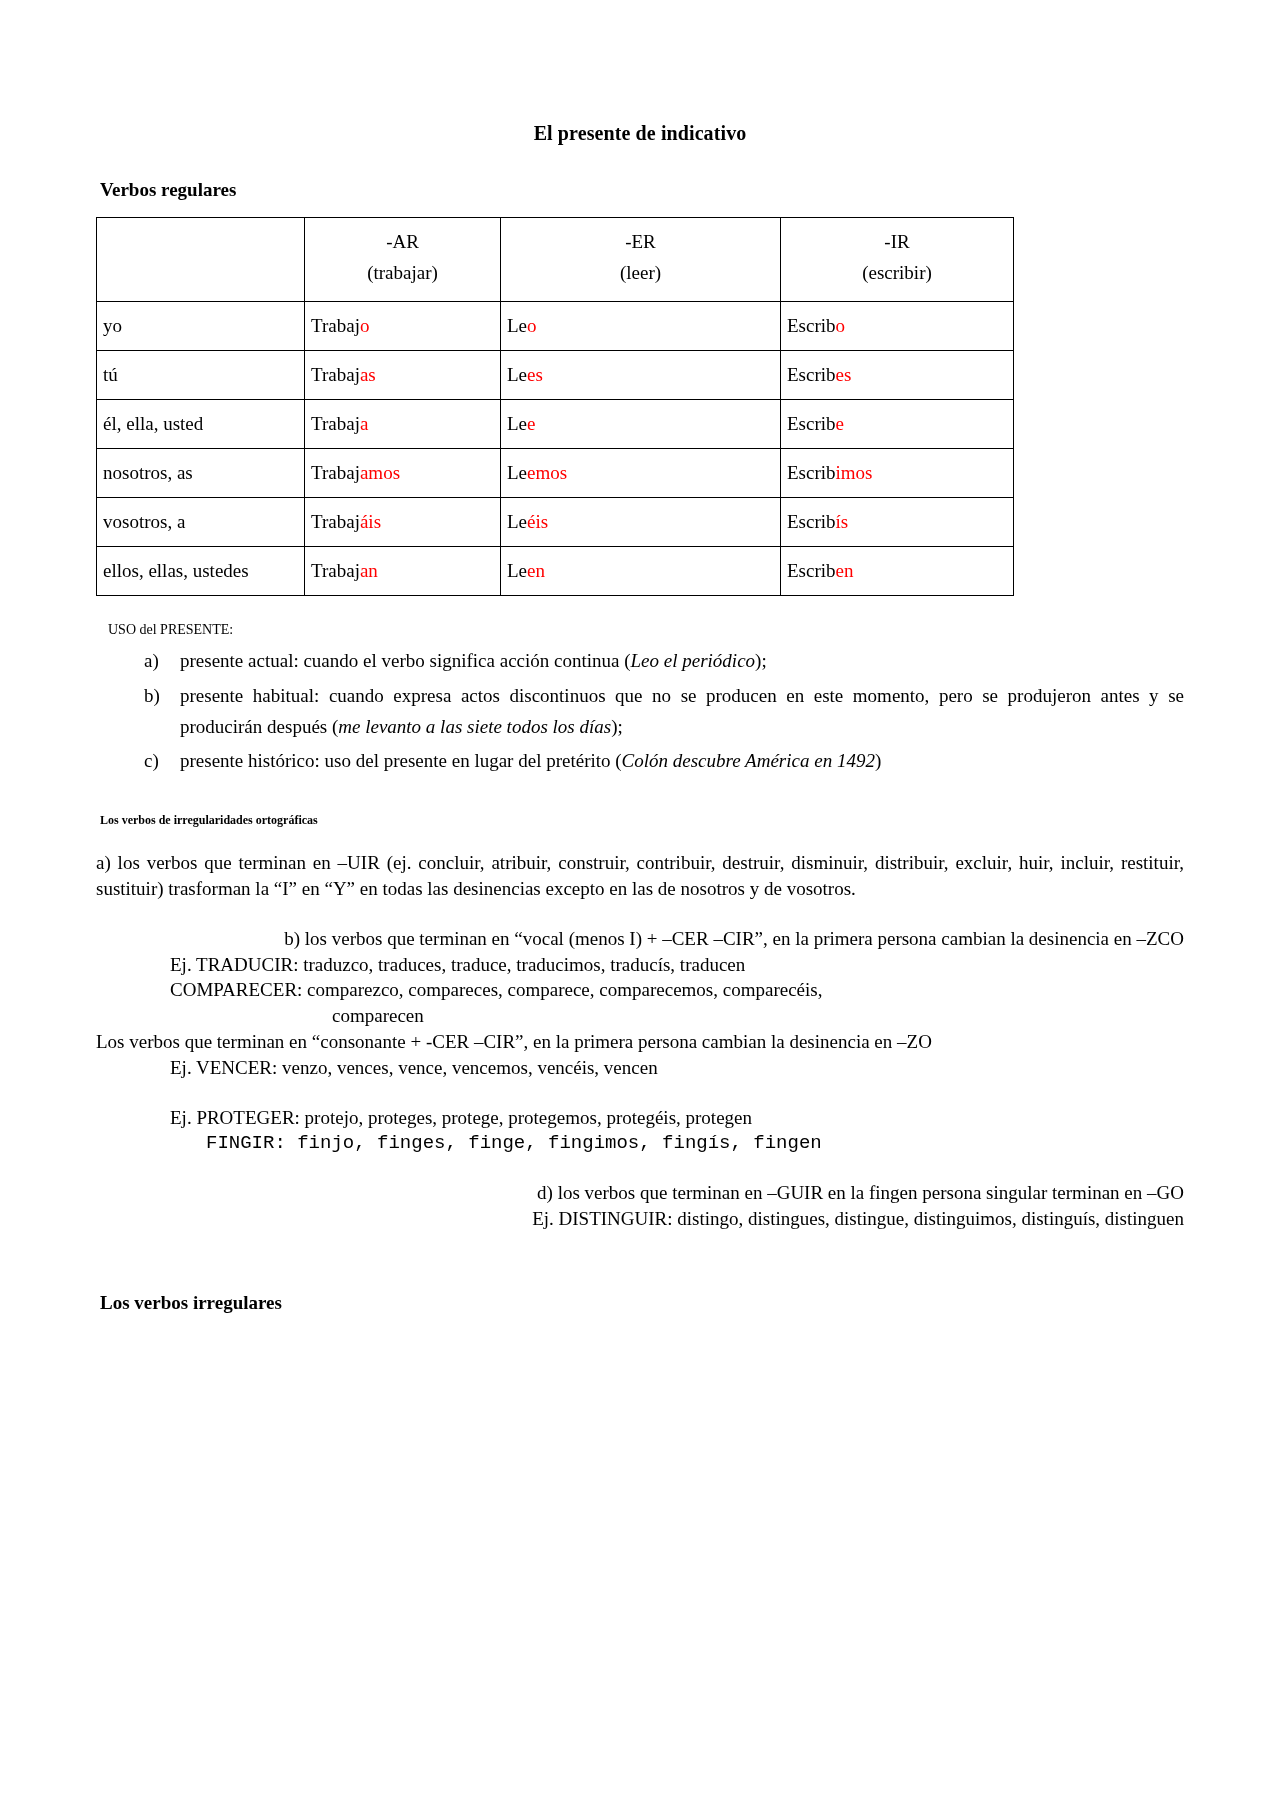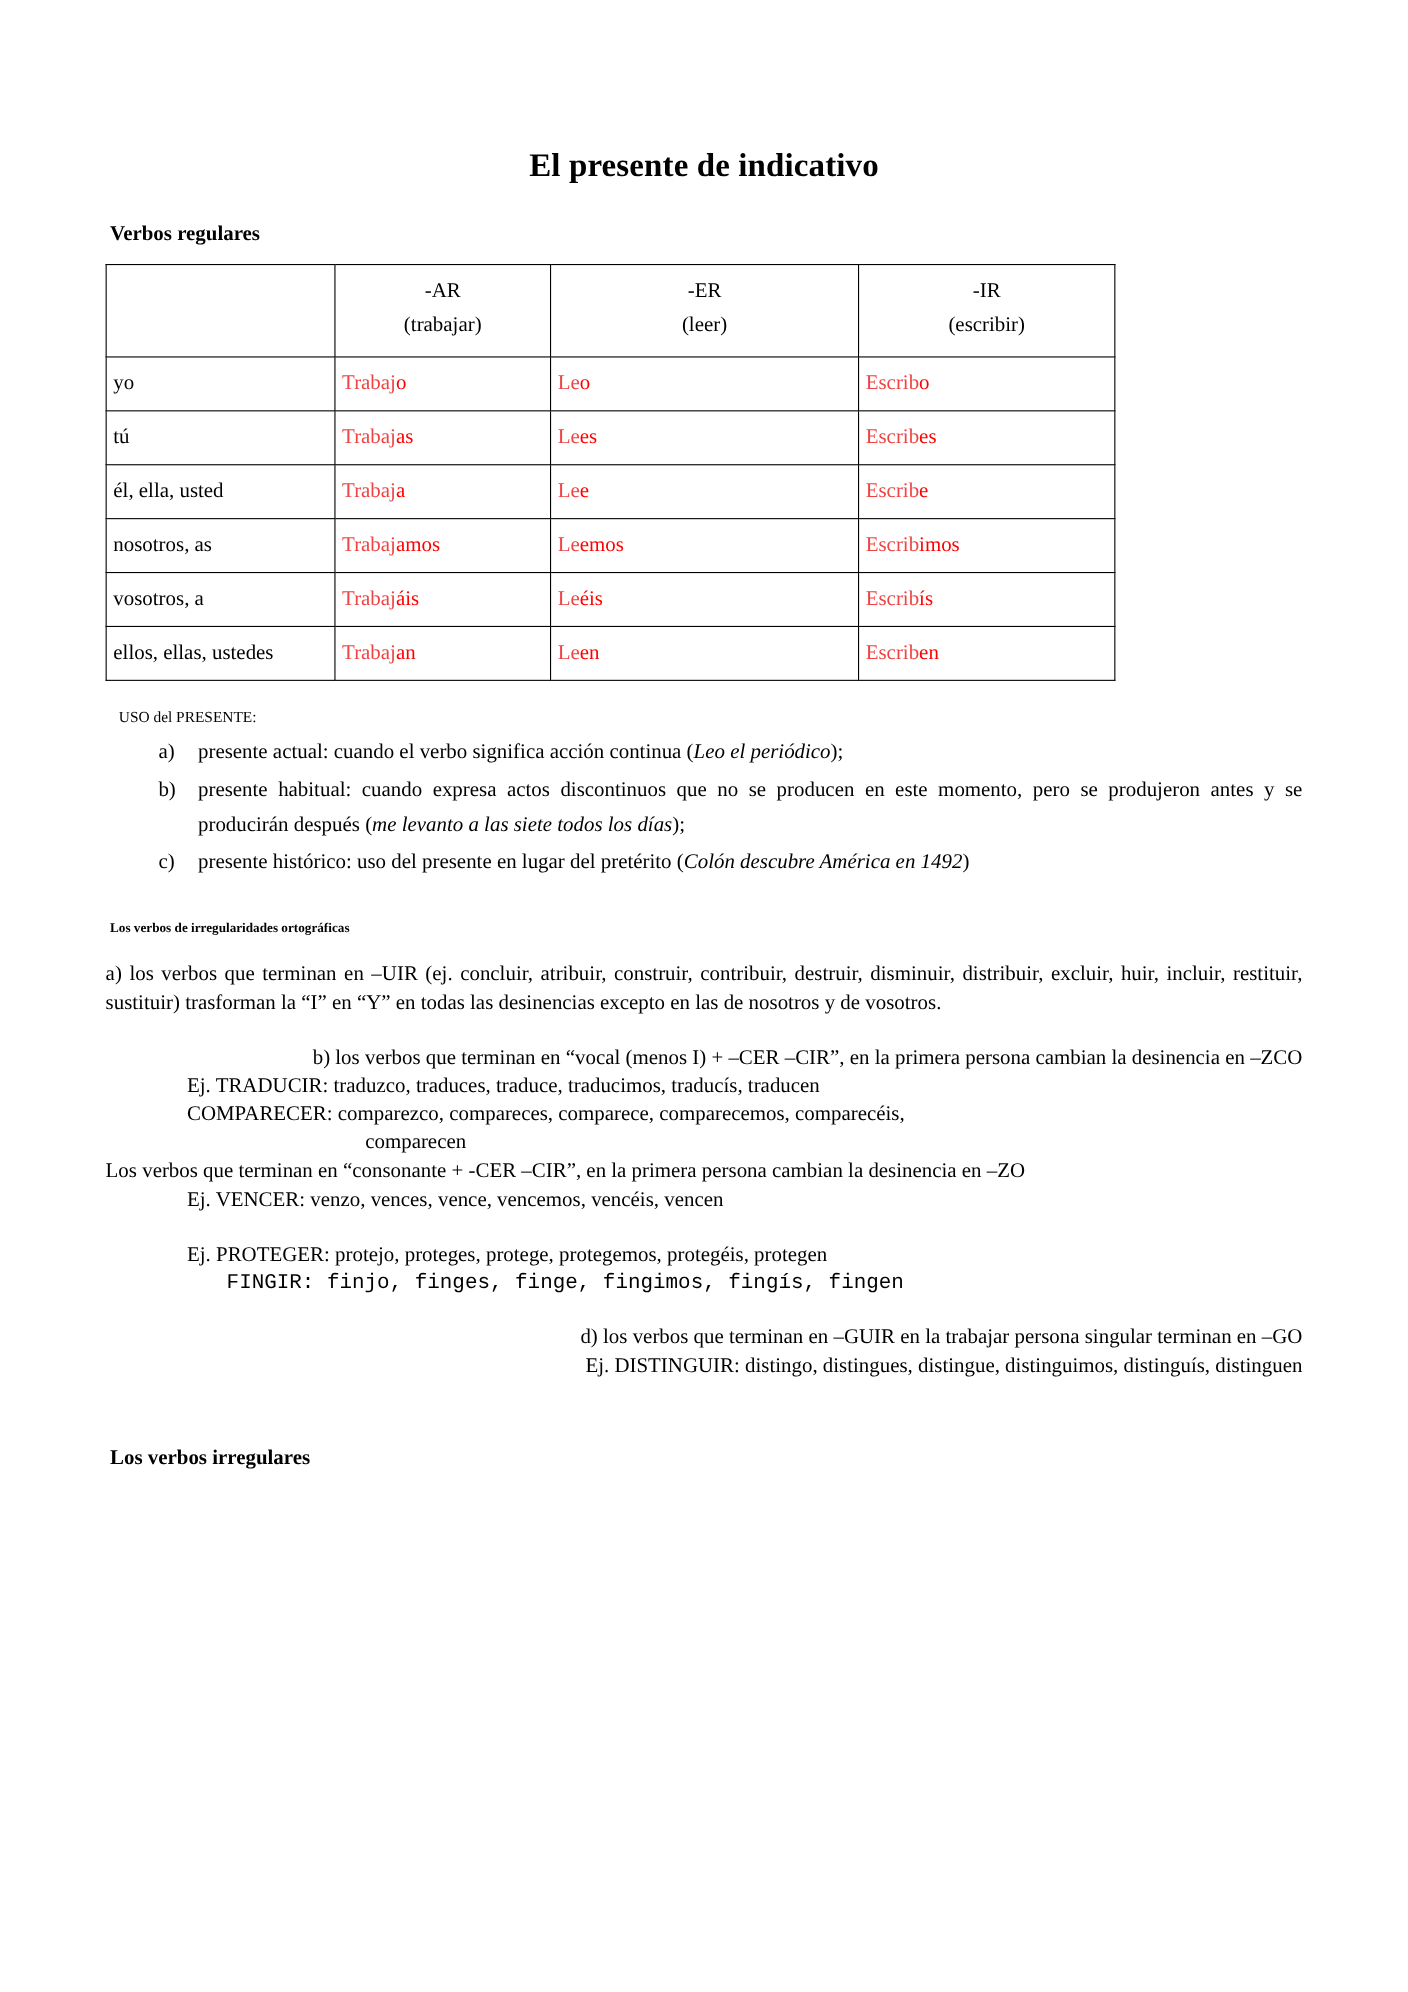--- a/index.html
+++ b/index.html
@@ -17,23 +17,23 @@
   }
   .page {
     position: relative;
     width: 1280px;
     height: 1811px;
     box-sizing: border-box;
     padding: 118px 96px 0 96px;
   }
   .doc-title {
     text-align: center;
-    font-size: 30px;
-    font-weight: bold;
-    margin: 16px 0 34px 0;
+    font-size: 20px;
+    font-weight: bold;
+    margin: 4px 0 34px 0;
     letter-spacing: 0.1px;
   }
   .section-heading {
     font-size: 19px;
     font-weight: bold;
     margin: 0 0 16px 4px;
   }
   
   table.conj {
     border-collapse: collapse;
@@ -61,21 +61,21 @@
     display: block;
     line-height: 1.55;
   }
   table.conj tr.head .inf {
     display: block;
     line-height: 1.75;
   }
   table.conj tr.body td {
     height: 38px;
   }
-  .stem { color: #ef4444; }
+  .stem { color: #000000; }
   .ending { color: #ff0000; }
 
   
   .uso-intro {
     font-size: 14px;
     margin: 24px 0 6px 12px;
     line-height: 1.45;
   }
   ol.uso {
     list-style: none;
@@ -254,19 +254,19 @@
     <span class="just-line">Los verbos que terminan en “consonante + -CER –CIR”, en la primera persona cambian la desinencia en –ZO</span>
     <span class="ind1">Ej. VENCER: venzo, vences, vence, vencemos, vencéis, vencen</span>
   </div>
 
   <div class="para nojust">
     <span class="ind1">Ej. PROTEGER: protejo, proteges, protege, protegemos, protegéis, protegen</span>
     <span class="ind4" style="margin-left:110px">FINGIR: finjo, finges, finge, fingimos, fingís, fingen</span>
   </div>
 
   <div class="para nojust">
-    <span class="flat">d)  los verbos que terminan en –GUIR en la trabajar persona singular terminan en –GO</span>
+    <span class="flat">d)  los verbos que terminan en –GUIR en la fingen persona singular terminan en –GO</span>
     <span class="flat">Ej. DISTINGUIR: distingo, distingues, distingue, distinguimos, distinguís, distinguen</span>
   </div>
 
   <h2 class="tail-heading">Los verbos irregulares</h2>
 
 </div>
 
 </body></html>

